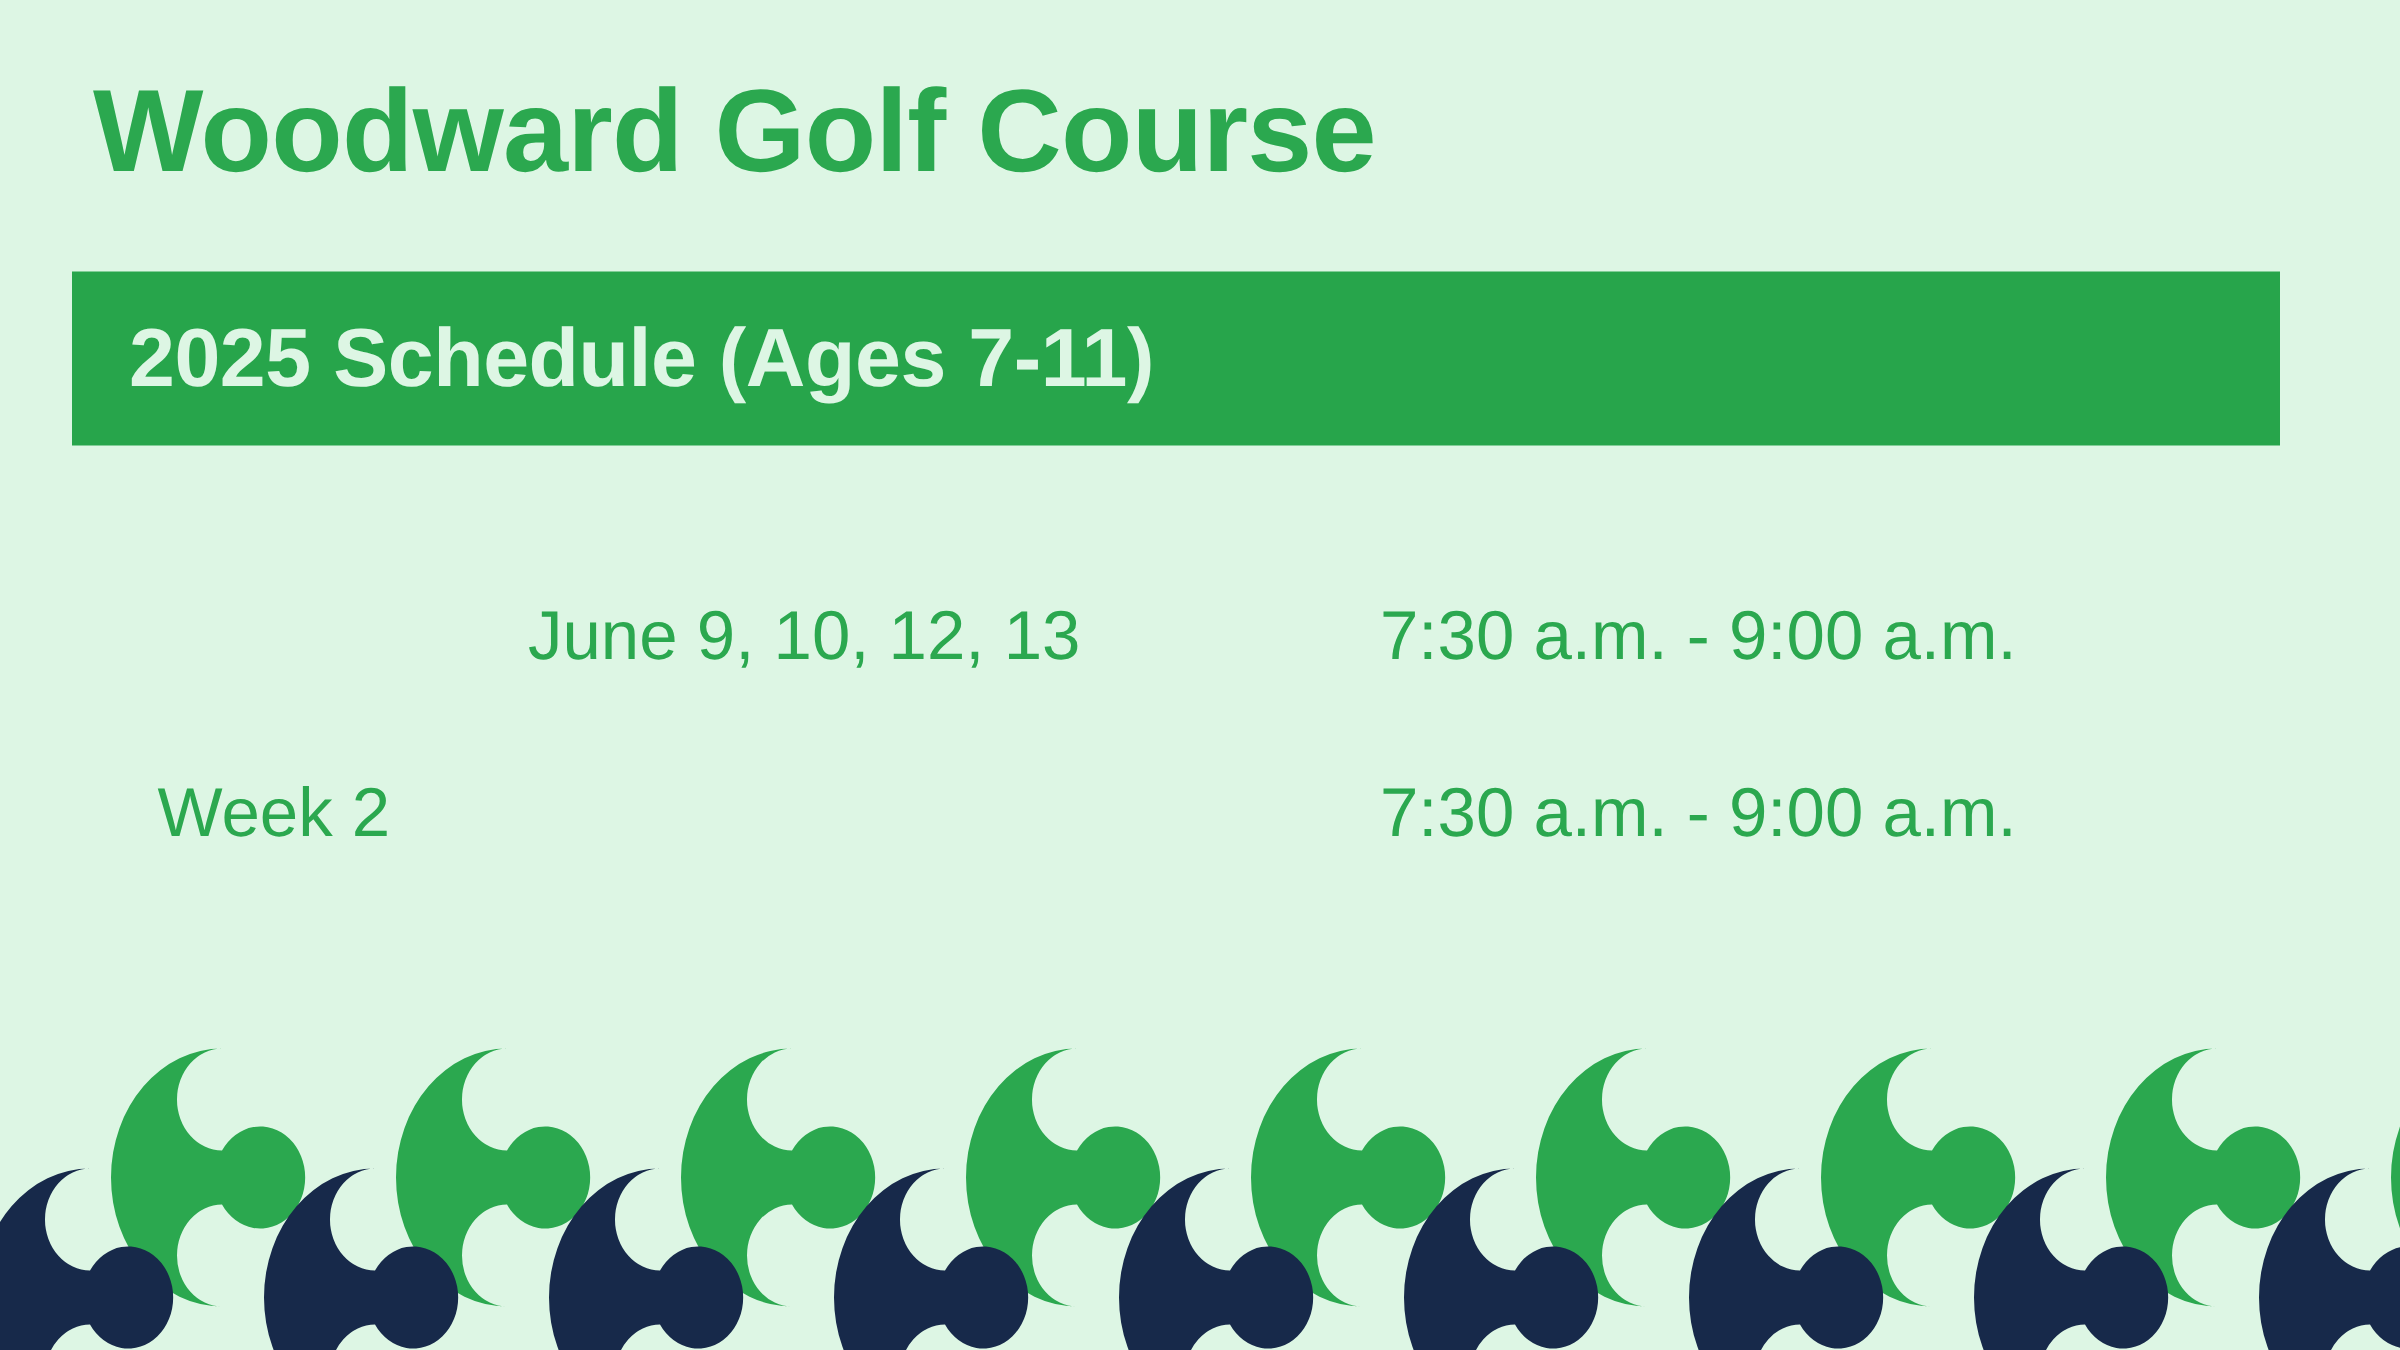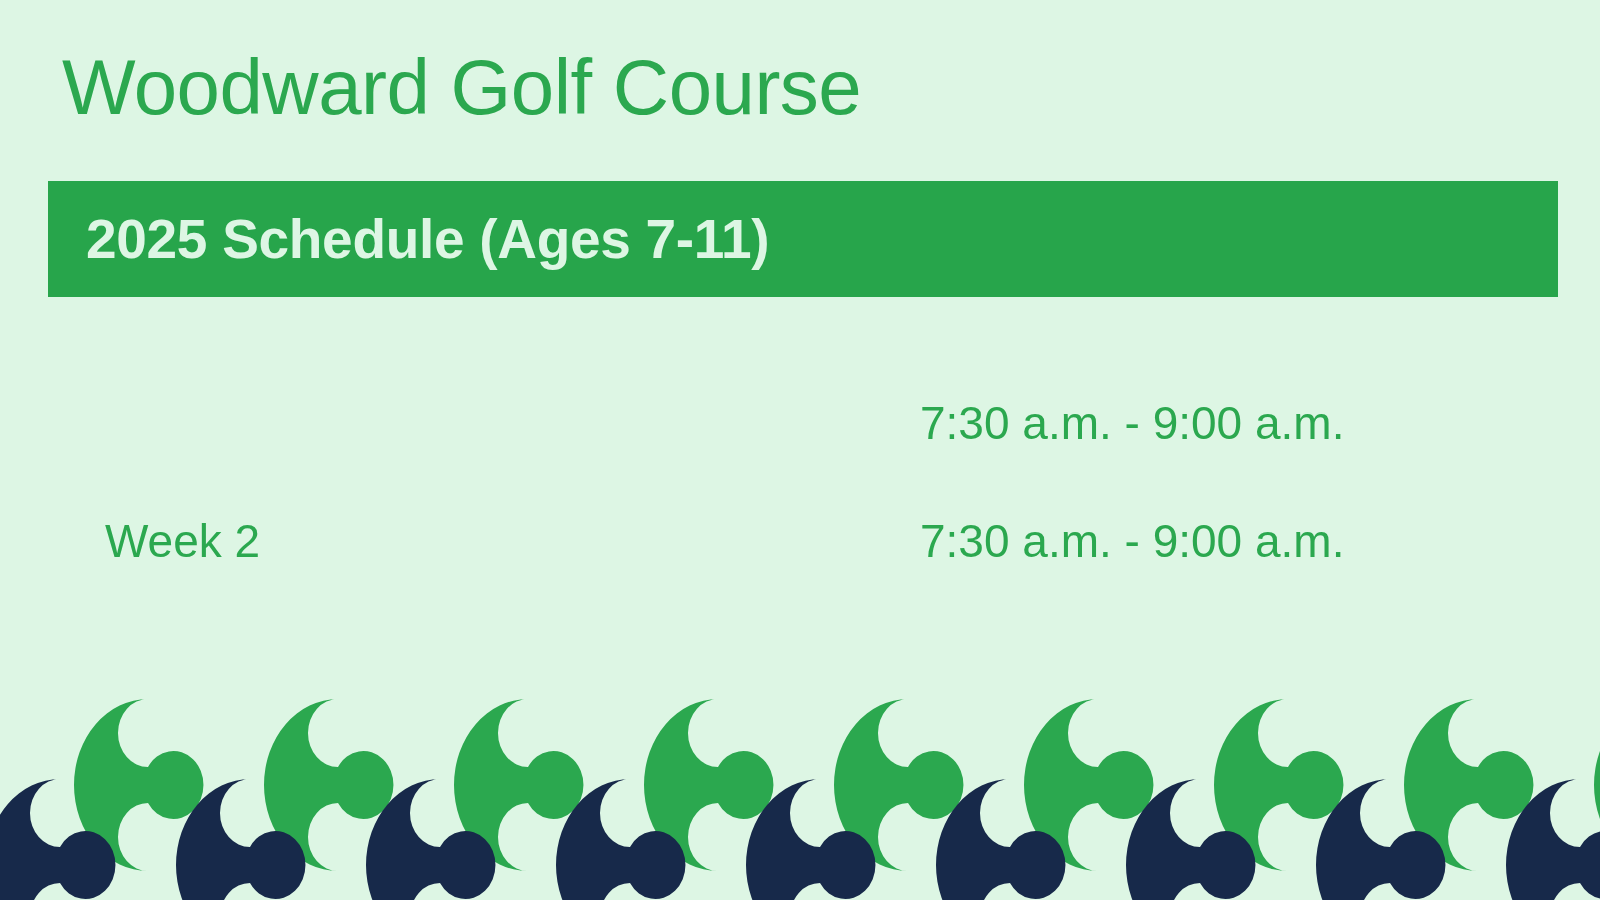--- a/index.html
+++ b/index.html
@@ -21,36 +21,35 @@
     background: #ddf6e4;
     overflow: hidden;
   }
 
   
   #page-title {
     position: absolute;
     left: 62px;
     top: 48px;
     font-size: 78px;
-    font-weight: 400;
+    font-weight: 700;
     letter-spacing: -0.5px;
     color: #2ba84f;
     line-height: 1.0;
     white-space: nowrap;
   }
 
   
   #subtitle-banner {
     position: absolute;
     left: 48px;
     top: 181px;
     width: 1472px;
     height: 116px;
     background: #27a54b;
-    padding-left: 38px;
   }
   #subtitle-text {
     position: absolute;
     left: 38px;
     top: 50%;
     transform: translateY(-50%);
     font-size: 55px;
     font-weight: 700;
     letter-spacing: -0.3px;
     color: #ddf6e4;
@@ -104,20 +103,21 @@
 
   <div id="page-title">Woodward Golf Course</div>
 
   <div id="subtitle-banner">
     <div id="subtitle-text">2025 Schedule (Ages 7-11)</div>
   </div>
 
   <div id="schedule">
 
     <div class="schedule-row">
+      <span class="cell cell-dates">June 9, 10, 12, 13</span>
       <span class="cell cell-time">7:30 a.m. - 9:00 a.m.</span>
     </div>
 
     <div class="schedule-row">
       <span class="cell cell-week">Week 2</span>
       <span class="cell cell-time">7:30 a.m. - 9:00 a.m.</span>
     </div>
 
   </div>
 

